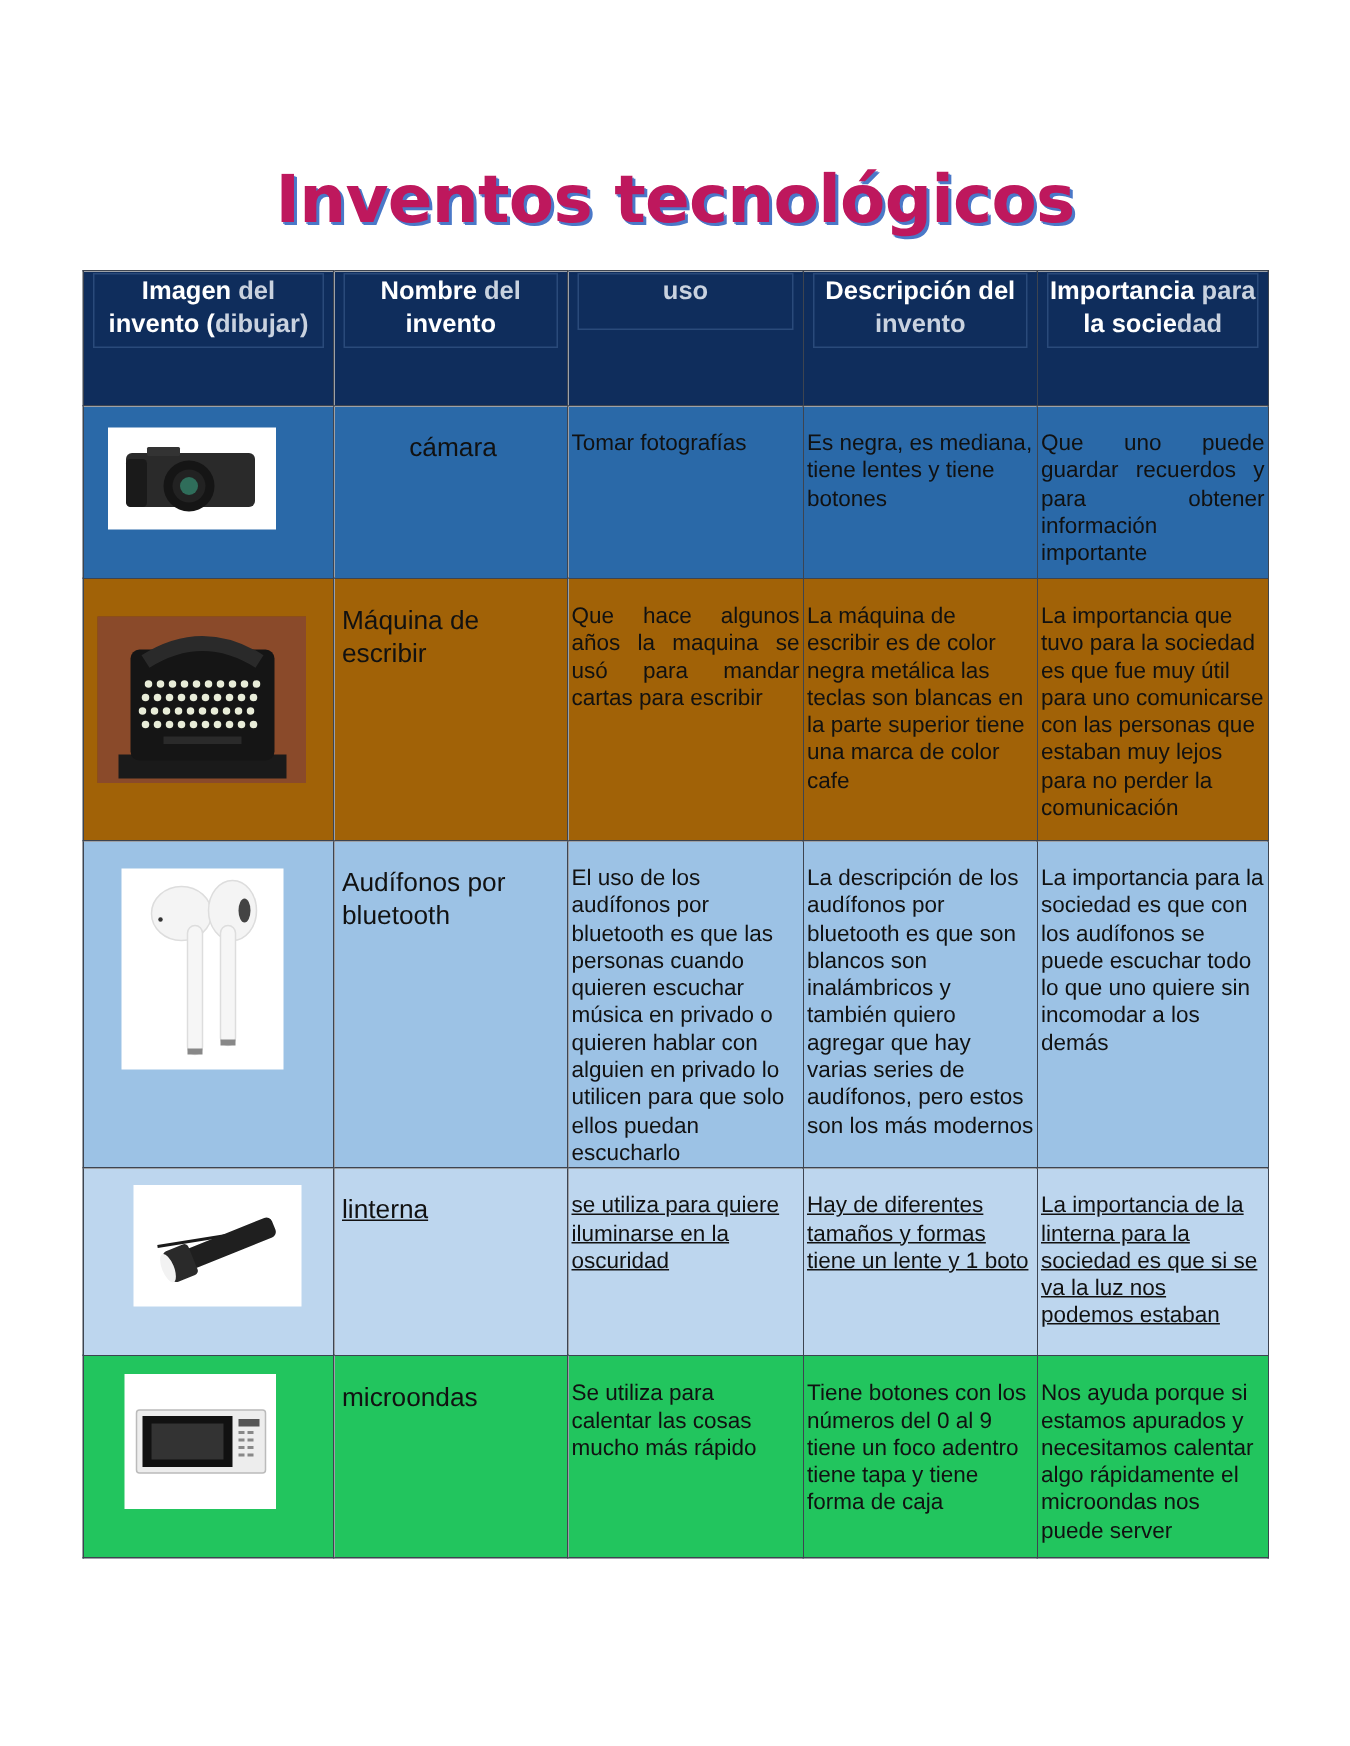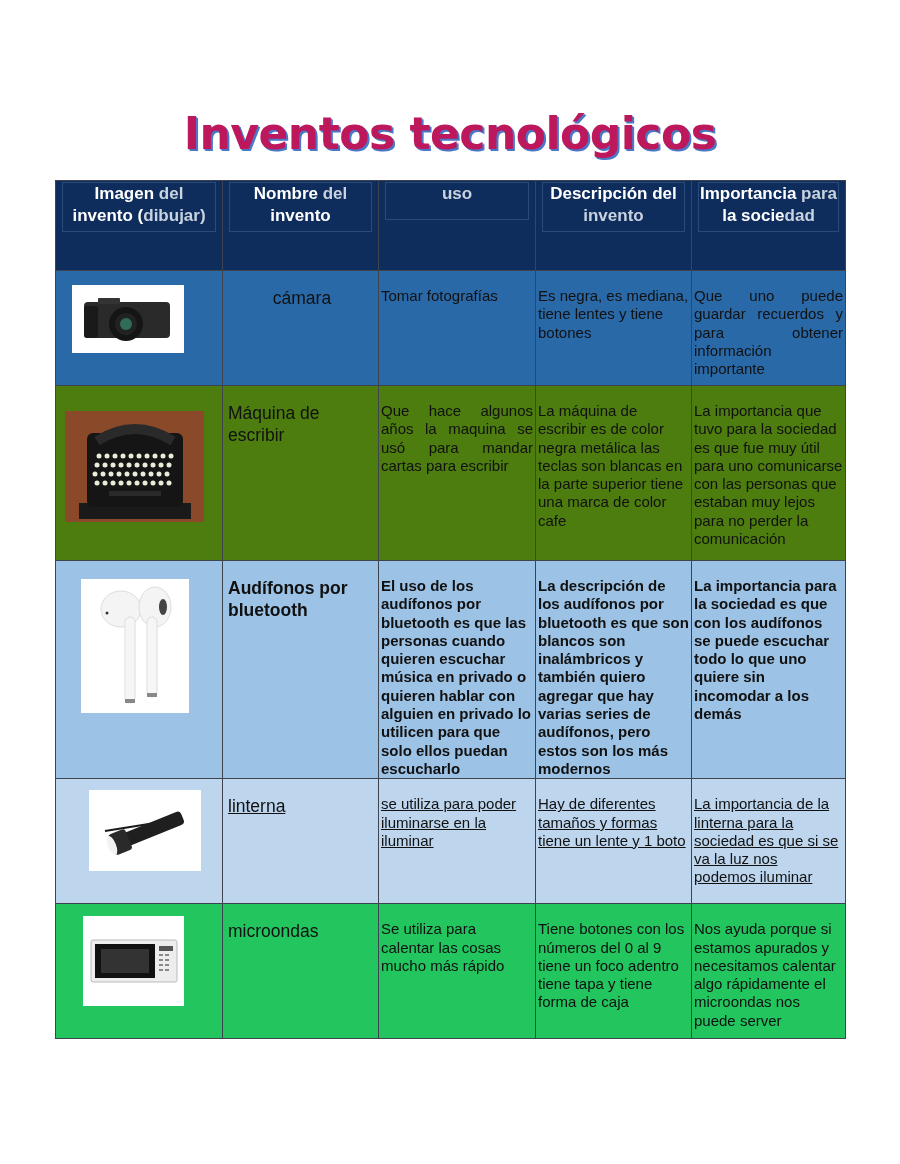--- a/index.html
+++ b/index.html
@@ -34,22 +34,22 @@
     th .hdr-inner .faded { color: #c9d2df; }
     td { font-size: 15px; line-height: 18.3px; color: #111; }
     td.name { font-size: 17.5px; line-height: 22px; padding-left: 5px !important; }
     td.name.center { text-align: center; }
     td.justify { text-align: justify; }
     .img-box {
       background: #ffffff; position: absolute; display: flex;
       align-items: center; justify-content: center;
     }
     .r1 td { background: #2a69a8; height: 114px; }
-    .r2 td { background: #4d7c0f; height: 174px; }
-    .r3 td { background: #9cc2e5; height: 212px; font-weight: bold; }
+    .r2 td { background: #a16207; height: 174px; }
+    .r3 td { background: #9cc2e5; height: 212px; }
     .r4 td { background: #bdd6ee; height: 124px; text-decoration: underline; }
     .r5 td { background: #22c55e; height: 134px; }
     .cell-text { padding-top: 16px; }
   </style>
 </head>
 <body>
 
 <div class="title">Inventos tecnológicos</div>
 
 <table class="grid">
@@ -229,27 +229,27 @@
               <rect x="14" y="20" width="18" height="22" rx="3" fill="#2a2a2a"></rect>
               <ellipse cx="14" cy="31" rx="4" ry="10" fill="#f2f2f2"></ellipse>
             </g>
           </svg>
         </div>
       </td>
       <td class="name">
           <div class="cell-text">linterna</div>
         </td>
       <td>
-          <div class="cell-text">se utiliza para poder iluminarse en la iluminar</div>
+          <div class="cell-text">se utiliza para quiere iluminarse en la oscuridad</div>
         </td>
       <td>
           <div class="cell-text">Hay de diferentes tamaños y formas tiene un lente y 1 boto</div>
         </td>
       <td>
-          <div class="cell-text">La importancia de la linterna para la sociedad es que si se va la luz nos podemos iluminar</div>
+          <div class="cell-text">La importancia de la linterna para la sociedad es que si se va la luz nos podemos estaban</div>
         </td>
     </tr>
 
     <tr class="r5">
       <td>
         <div class="img-box" style="left:27px;top:12px;width:101px;height:90px;">
           <svg width="90" height="46" viewBox="0 0 90 46">
             <rect x="2" y="2" width="86" height="42" rx="2" fill="#ededed" stroke="#bbb"></rect>
             <rect x="6" y="6" width="60" height="34" fill="#111"></rect>
             <rect x="12" y="11" width="48" height="24" fill="#333"></rect>

